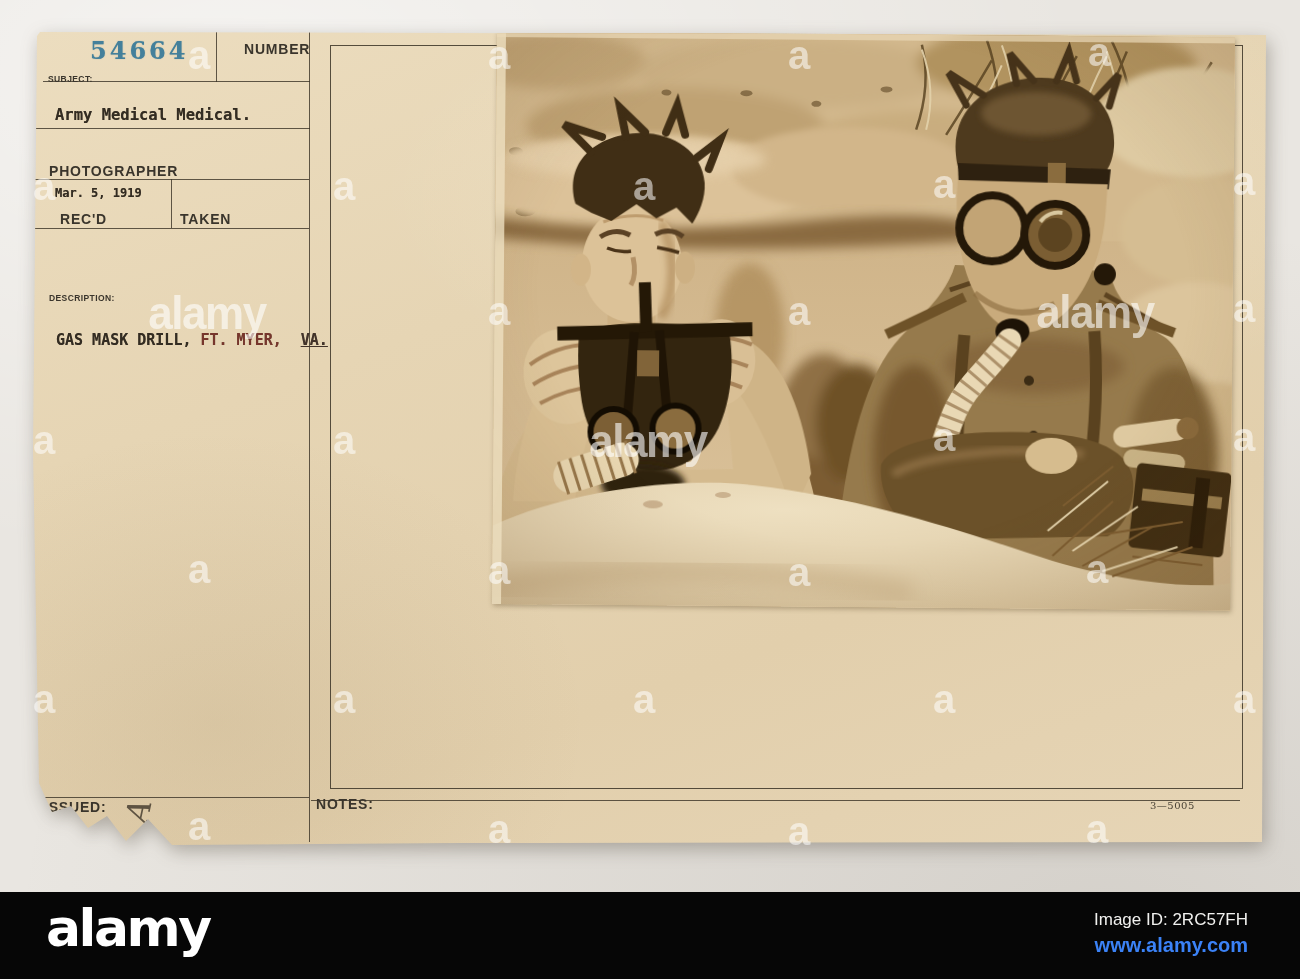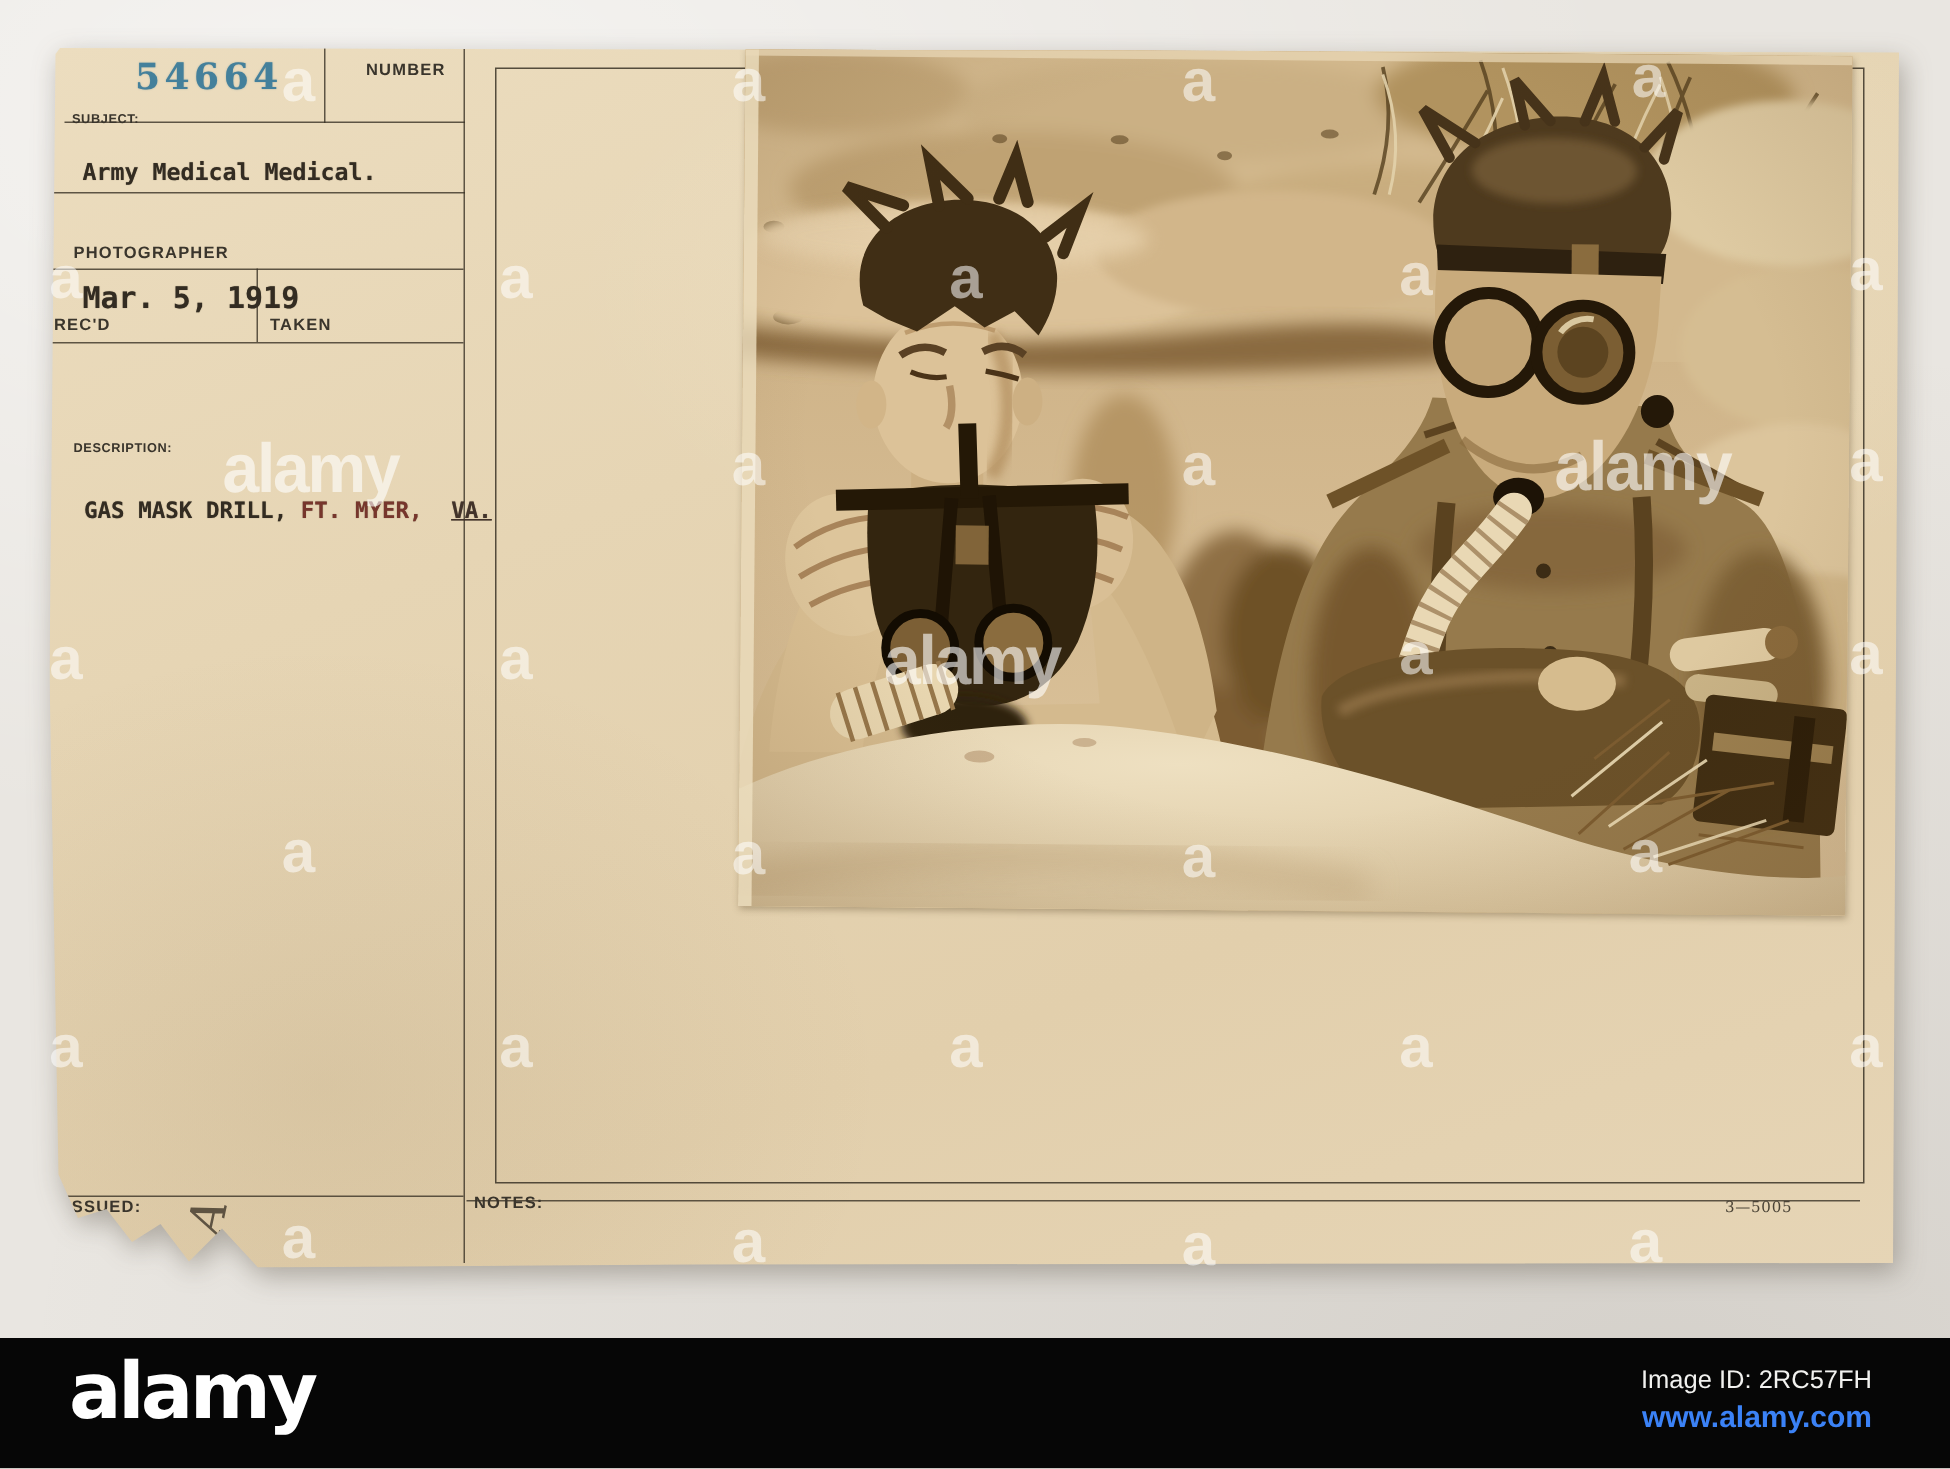--- a/index.html
+++ b/index.html
@@ -19,29 +19,29 @@
           radial-gradient(50% 60% at 15% 85%, rgba(120,95,55,.10), rgba(120,95,55,0) 60%),
           linear-gradient(160deg,#ecddbf 0%,#e6d5b4 35%,#e2cfac 70%,#e6d5b6 100%);
         clip-path:polygon(10px 2px,1236px 5px,1232px 812px,430px 813px,142px 815px,
                   118px 789px,96px 811px,77px 786px,58px 798px,41px 776px,
                   22px 782px,9px 753px,3px 420px,7px 6px);}
   .rule{position:absolute;background:rgba(58,50,38,.8);}
   .rule.h{height:1px;}
   .rule.v{width:1px;}
   .notes-rect{position:absolute;left:300px;top:15px;width:911px;height:742px;
               border:1px solid rgba(58,50,38,.85);}
-  .lbl{position:absolute;color:#3a352c;font-weight:bold;font-size:11px;
+  .lbl{position:absolute;color:#3a352c;font-weight:bold;font-size:14px;
        letter-spacing:.8px;white-space:nowrap;}
   .lbl.sm{font-size:8.5px;letter-spacing:.4px;margin-top:33px;}
   .typed{position:absolute;font-family:"DejaVu Sans Mono",monospace;font-weight:bold;
          color:#332c22;white-space:nowrap;text-shadow:0 0 .6px rgba(50,40,25,.55);}
   .subject-number{font-family:"DejaVu Serif",serif;font-size:24px;letter-spacing:3px;
                   color:#44809b;text-shadow:0 0 1px rgba(60,115,140,.5);}
   .org{font-size:15.5px;}
-  .date{font-size:20px;}
+  .date{font-size:12px;}
   .desc{font-size:15px;}
   .desc .p2{color:#77362c;margin-left:9px;}
   .desc .p3{margin-left:19px;color:#42332a;text-decoration:underline;}
   .form-no{position:absolute;font-family:"DejaVu Serif",serif;font-size:10px;
            color:#4a4336;letter-spacing:.5px;}
   .hand-a{position:absolute;font-family:"DejaVu Serif",serif;font-style:italic;
           font-size:32px;color:rgba(72,62,48,.85);transform:rotate(-78deg);}
   .photo{position:absolute;left:467px;top:1px;width:738px;height:573px;
          transform:rotate(.5deg);transform-origin:0 0;
          box-shadow:1px 2px 5px rgba(80,60,30,.35), inset 0 0 0 1px rgba(255,250,235,.35);
@@ -77,21 +77,21 @@
       <div class="rule h" style="left:281px;top:770px;width:929px"></div>
       <div class="notes-rect"></div>
 
       <span class="lbl sm" style="left:18px;top:11px">SUBJECT:</span>
       <span class="typed subject-number" style="left:60px;top:6px">54664</span>
       <span class="lbl" style="left:214px;top:11px">NUMBER</span>
 
       <span class="typed org" style="left:25px;top:76px">Army Medical Medical.</span>
       <span class="lbl" style="left:19px;top:133px">PHOTOGRAPHER</span>
       <span class="typed date" style="left:25px;top:156px">Mar. 5, 1919</span>
-      <span class="lbl" style="left:6px;top:181px">REC'D</span>
+      <span class="lbl" style="left:30px;top:181px">REC'D</span>
       <span class="lbl" style="left:150px;top:181px">TAKEN</span>
 
       <span class="lbl sm" style="left:19px;top:230px">DESCRIPTION:</span>
       <span class="typed desc" style="left:26px;top:301px"><span class="p1">GAS MASK DRILL,</span><span class="p2">FT. MYER,</span><span class="p3">VA.</span></span>
 
       <span class="lbl" style="left:14px;top:769px">ISSUED:</span>
       <span class="lbl" style="left:286px;top:766px">NOTES:</span>
       <span class="form-no" style="left:1120px;top:770px">3—5005</span>
       <span class="hand-a" style="left:97px;top:762px">A</span>
 

